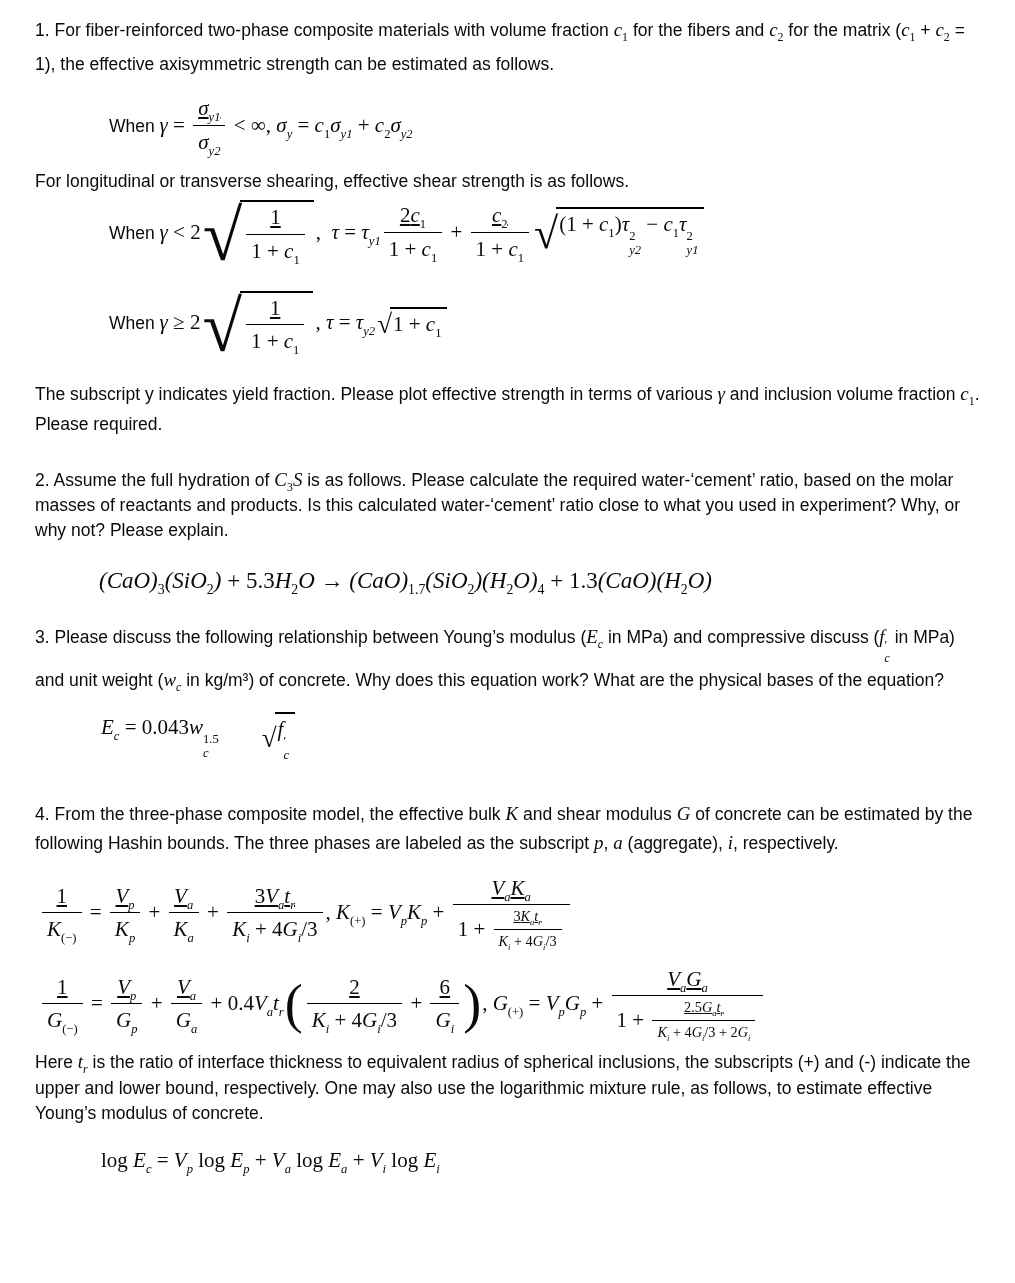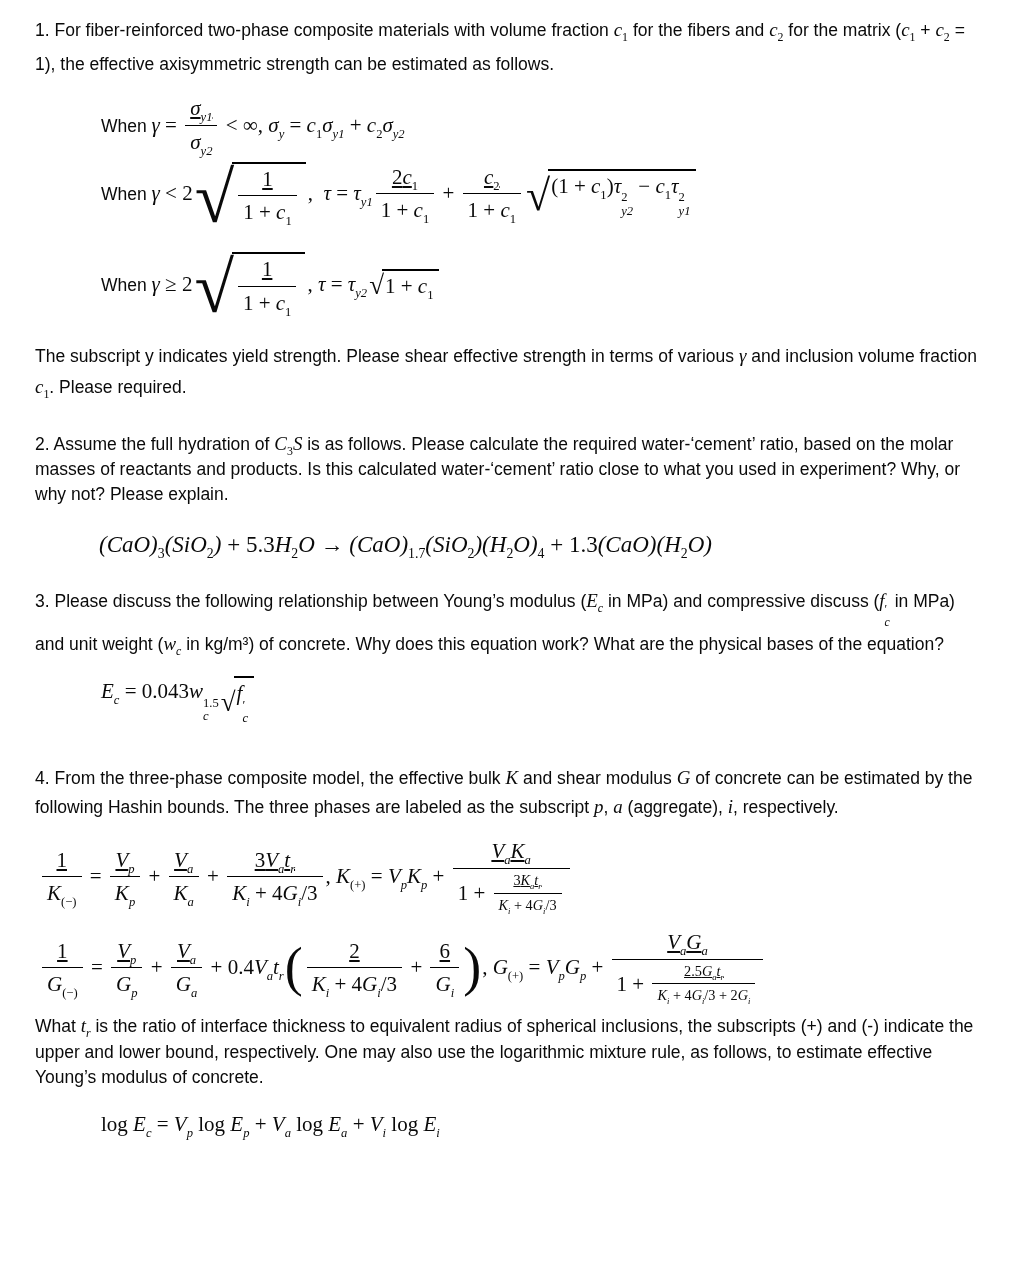--- a/index.html
+++ b/index.html
@@ -11,21 +11,21 @@
   p sub.i{font-style:italic;}
   .p1{line-height:1.85;}
   .pshear{line-height:1.4;margin-top:14px;}
   .psub{line-height:1.66;margin-top:24px;}
   .p2{line-height:1.4;margin-top:28px;}
   .p3{line-height:1.45;margin-top:27px;}
   .p4{line-height:1.52;margin-top:38px;}
   .phere{line-height:1.42;margin-top:8px;}
   .pfinal{line-height:1.37;margin-top:20px;}
   .eq{font-family:"Liberation Serif",serif;font-size:21px;display:flex;align-items:center;}
-  .eq .sf{font-family:"Liberation Sans",sans-serif;font-size:17.5px;font-style:normal;}
+  .eq .sf{font-family:"Liberation Sans",sans-serif;font-size:17.5px;font-style:normal;margin-left:8px;}
   .eq .run{white-space:pre;line-height:1.25;}
   .it{font-style:italic;}
   .rm{font-style:normal;}
   .eq sub{font-size:0.6em;font-style:normal;line-height:0;vertical-align:-0.45em;}
   .eq sub.i{font-style:italic;}
   .frac{display:inline-flex;flex-direction:column;align-items:center;text-align:center;margin:0 3px;}
   .frac .num{padding:0 5px 3px;display:inline-flex;align-items:center;justify-content:flex-start;white-space:pre;text-decoration:underline;}
   .frac .den{border-top:1.9px solid #000;padding:3px 5px 0;display:inline-flex;align-items:center;justify-content:center;white-space:pre;}
   .frac.sm{font-size:0.68em;}
   .frac.sm .den{border-top:1.5px solid #000;}
@@ -37,41 +37,42 @@
   .surd.s{font-size:27px;top:1px;}
   .radicand{border-top:2px solid #000;padding:2px 6px 0 3px;display:inline-flex;align-items:center;}
   .ss{display:inline-flex;flex-direction:column;align-items:flex-start;font-size:0.6em;line-height:1.08;vertical-align:-0.7em;font-style:normal;}
   .ss .i{font-style:italic;}
   p .ss{font-size:0.62em;vertical-align:-0.55em;}
   .bigp{font-style:normal;font-size:54px;line-height:0;font-weight:300;margin:0 1px;}
   .eq1{margin:15px 0 0 66px;}
   .eq2{margin:7px 0 0 66px;}
   .eq3{margin:27px 0 0 66px;}
   .chem{margin:25px 0 0 64px;font-size:23px;}
-  .eqec{margin:19px 0 0 66px;}
+  .eqec{margin:19px 0 0 66px;gap:41px;}
   .eqk{margin:17px 0 0 4px;}
   .eqg{margin:15px 0 0 4px;}
   .eqlog{margin:21px 0 0 66px;}
 </style>
 </head>
 <body>
 
 <div class="doc">
 
   <p class="p1"><span>1. For fiber-reinforced two-phase composite materials with volume fraction </span><span class="imath">c</span><sub>1</sub><span> for the fibers and </span><span class="imath">c</span><sub>2</sub><span> for the matrix (</span><span class="imath">c</span><sub>1</sub><span> + </span><span class="imath">c</span><sub>2</sub><span> = 1), the effective axisymmetric strength can be estimated as follows.</span></p>
 
   <div class="eq eq1">
       <span class="run"><span class="sf">When </span><span class="it">γ</span><span class="rm"> = </span></span>
       <span class="frac">
         <span class="num"><span class="run"><span class="it">σ</span><sub class="i">y1</sub></span></span>
         <span class="den"><span class="run"><span class="it">σ</span><sub class="i">y2</sub></span></span>
       </span>
       <span class="run"><span class="rm"> &lt; ∞, </span><span class="it">σ</span><sub class="i">y</sub><span class="rm"> = </span><span class="it">c</span><sub>1</sub><span class="it">σ</span><sub class="i">y1</sub><span class="rm"> + </span><span class="it">c</span><sub>2</sub><span class="it">σ</span><sub class="i">y2</sub></span>
     </div>
 
+  <p class="pshear"><span>For longitudinal or transverse shearing, effective shear strength is as follows.</span></p>
 
   <div class="eq eq2">
       <span class="run"><span class="sf">When </span><span class="it">γ</span><span class="rm"> &lt; 2</span></span>
       <span class="sqrt">
         <span class="surd b">√</span>
         <span class="radicand">
           <span class="frac">
             <span class="num"><span class="run"><span class="rm">1</span></span></span>
             <span class="den"><span class="run"><span class="rm">1 + </span><span class="it">c</span><sub>1</sub></span></span>
           </span>
@@ -108,21 +109,21 @@
       </span>
       <span class="run"><span class="rm">, </span><span class="it">τ</span><span class="rm"> = </span><span class="it">τ</span><sub class="i">y2</sub></span>
       <span class="sqrt">
         <span class="surd s">√</span>
         <span class="radicand">
           <span class="run"><span class="rm">1 + </span><span class="it">c</span><sub>1</sub></span>
         </span>
       </span>
     </div>
 
-  <p class="psub"><span>The subscript y indicates yield strength. Please shear effective strength in terms of various </span><span class="imath">γ</span><span> and inclusion volume fraction </span><span class="imath">c</span><sub>1</sub><span>. Please required.</span></p>
+  <p class="psub"><span>The subscript y indicates yield fraction. Please plot effective strength in terms of various </span><span class="imath">γ</span><span> and inclusion volume fraction </span><span class="imath">c</span><sub>1</sub><span>. Please required.</span></p>
 
   <p class="p2"><span>2. Assume the full hydration of </span><span class="imath">C</span><sub>3</sub><span class="imath">S</span><span> is as follows. Please calculate the required water-‘cement’ ratio, based on the molar masses of reactants and products. Is this calculated water-‘cement’ ratio close to what you used in experiment? Why, or why not? Please explain.</span></p>
 
   <div class="eq chem">
       <span class="run"><span class="it">(CaO)</span><sub>3</sub><span class="it">(SiO</span><sub>2</sub><span class="it">)</span><span class="rm"> + 5.3</span><span class="it">H</span><sub>2</sub><span class="it">O</span><span class="rm"> → </span><span class="it">(CaO)</span><sub>1.7</sub><span class="it">(SiO</span><sub>2</sub><span class="it">)(H</span><sub>2</sub><span class="it">O)</span><sub>4</sub><span class="rm"> + 1.3</span><span class="it">(CaO)(H</span><sub>2</sub><span class="it">O)</span></span>
     </div>
 
   <p class="p3"><span>3. Please discuss the following relationship between Young’s modulus (</span><span class="imath">E</span><sub class="i">c</sub><span> in MPa) and compressive discuss (</span><span class="imath"><span class="it">f</span><span class="ss">
           <span>′</span>
           <span class="i">c</span>
@@ -194,20 +195,20 @@
         <span class="den"><span class="run"><span class="it">G</span><sub class="i">i</sub></span></span>
       </span>
       <span class="bigp">)</span>
       <span class="run"><span class="rm">, </span><span class="it">G</span><sub>(+)</sub><span class="rm"> = </span><span class="it">V</span><sub class="i">p</sub><span class="it">G</span><sub class="i">p</sub><span class="rm"> + </span></span>
       <span class="frac">
         <span class="num"><span class="run"><span class="it">V</span><sub class="i">a</sub><span class="it">G</span><sub class="i">a</sub></span></span>
         <span class="den denrow"><span class="run"><span class="rm">1 + </span></span><span class="frac sm"><span class="num"><span class="run"><span class="rm">2.5</span><span class="it">G</span><sub class="i">a</sub><span class="it">t</span><sub class="i">r</sub></span></span><span class="den"><span class="run"><span class="it">K</span><sub class="i">i</sub><span class="rm"> + 4</span><span class="it">G</span><sub class="i">i</sub><span class="rm">/3 + 2</span><span class="it">G</span><sub class="i">i</sub></span></span></span></span>
       </span>
     </div>
 
-  <p class="phere"><span>What </span><span class="imath">t</span><sub class="i">r</sub><span> is the ratio of interface thickness to equivalent radius of spherical inclusions, the subscripts (+) and (-) indicate the upper and lower bound, respectively.  One may also use the logarithmic mixture rule, as follows, to estimate effective Young’s modulus of concrete.</span></p>
+  <p class="phere"><span>Here </span><span class="imath">t</span><sub class="i">r</sub><span> is the ratio of interface thickness to equivalent radius of spherical inclusions, the subscripts (+) and (-) indicate the upper and lower bound, respectively.  One may also use the logarithmic mixture rule, as follows, to estimate effective Young’s modulus of concrete.</span></p>
 
   <div class="eq eqlog">
       <span class="run"><span class="rm">log </span><span class="it">E</span><sub class="i">c</sub><span class="rm"> = </span><span class="it">V</span><sub class="i">p</sub><span class="rm"> log </span><span class="it">E</span><sub class="i">p</sub><span class="rm"> + </span><span class="it">V</span><sub class="i">a</sub><span class="rm"> log </span><span class="it">E</span><sub class="i">a</sub><span class="rm"> + </span><span class="it">V</span><sub class="i">i</sub><span class="rm"> log </span><span class="it">E</span><sub class="i">i</sub></span>
     </div>
 
 
 </div>
 
 </body></html>

